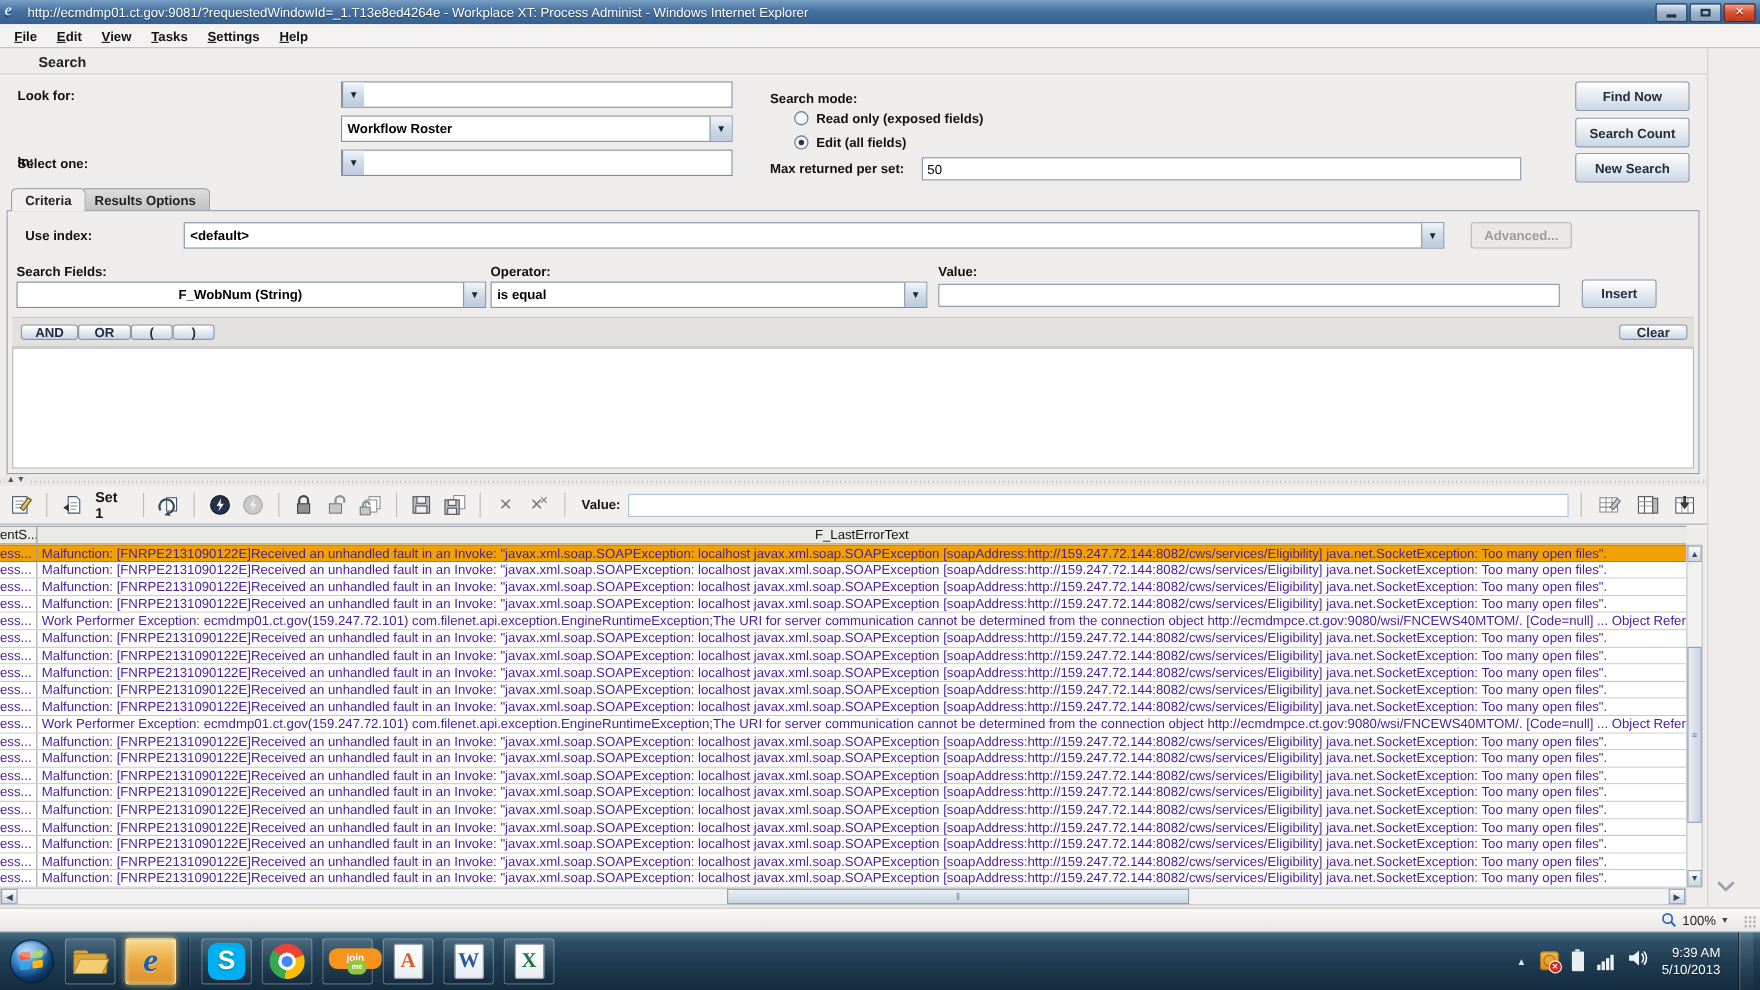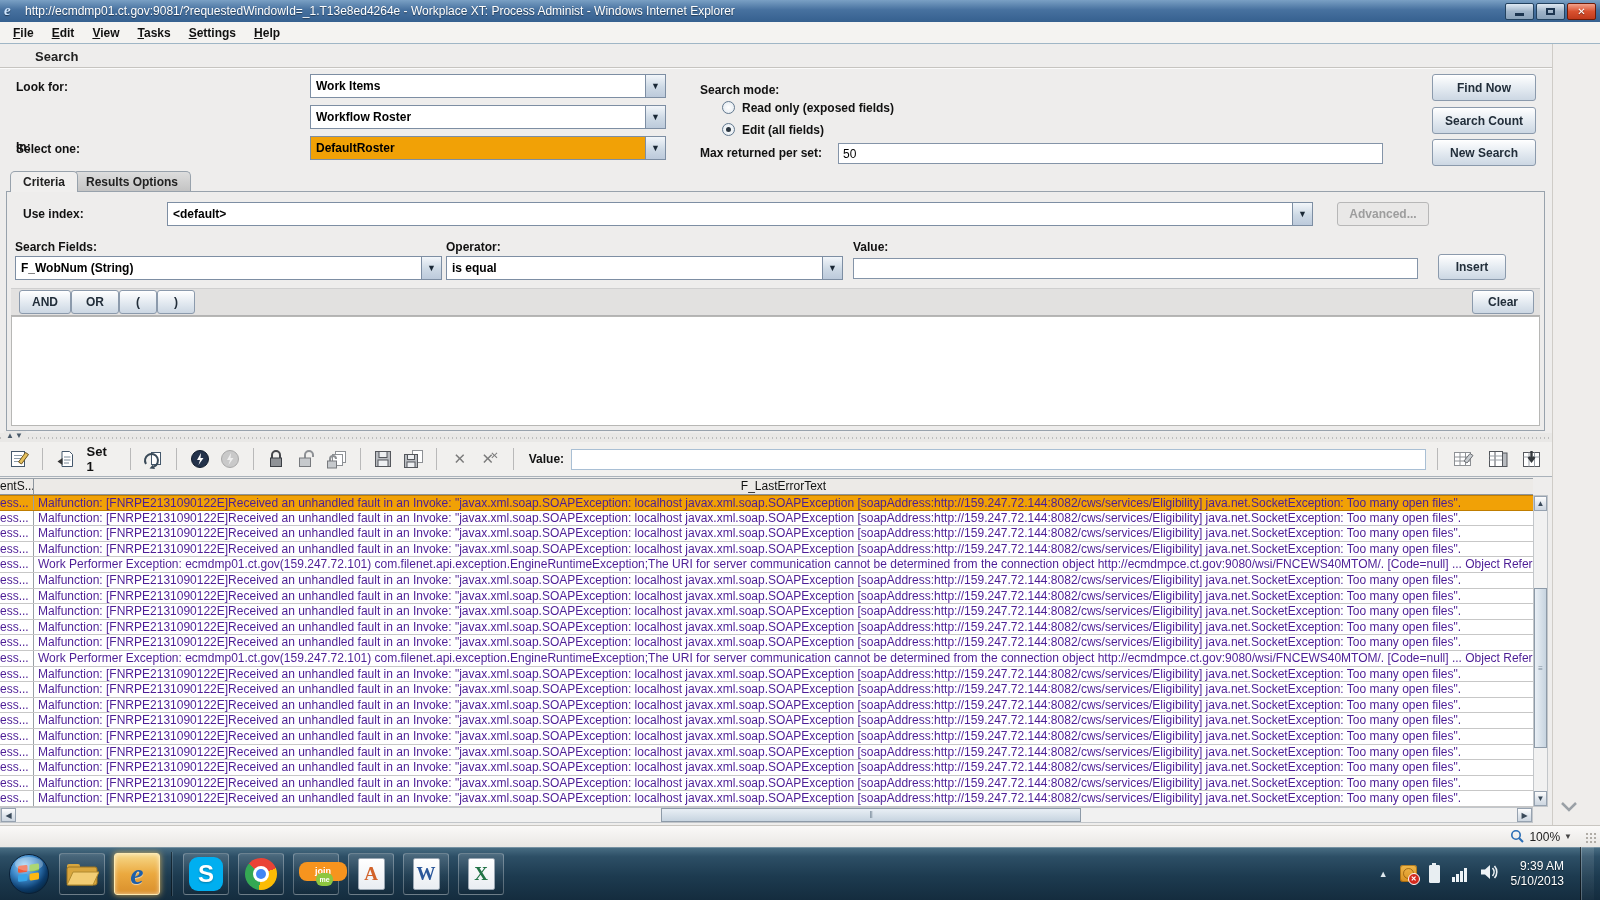--- a/index.html
+++ b/index.html
@@ -53,21 +53,21 @@
   
   .tab{position:absolute;top:127px;height:21px;padding:0 12px;display:flex;align-items:center;
     font:bold 12px "Liberation Sans",sans-serif;color:#222;border:1px solid #98a2ac;border-bottom:none;
     border-radius:5px 5px 0 0;box-sizing:border-box;}
   .tab.active{background:#f0efee;z-index:3;}
   .tab.inactive{background:linear-gradient(#dddddd,#c2c2c2);z-index:1;}
   .tabpanel{position:absolute;left:6px;top:147px;width:1539px;height:240px;border:1px solid #98a2ac;background:#eeedec;box-sizing:border-box;z-index:2;}
 
   .logic-strip{position:absolute;left:4px;top:96px;width:1529px;height:28px;background:#e2e1e0;
     border-top:1px solid #cfcfcf;border-bottom:1px solid #b3b3b3;display:flex;align-items:center;box-sizing:border-box;}
-  .logic-strip .jbtn{height:24px;margin-top:0;text-align:center;}
+  .logic-strip .jbtn{height:14px;margin-top:0;text-align:center;}
   .white-area{position:absolute;left:4px;top:124px;width:1529px;height:110px;background:#fff;border:1px solid #b7b7b5;box-sizing:border-box;}
 
   
   .splitter{position:absolute;left:0;top:389px;width:1552px;height:9px;background:#e9e8e6;
     background-image:repeating-linear-gradient(90deg,#bdbdbd 0 1px,transparent 1px 4px);background-size:100% 2px;background-position:0 4px;background-repeat:no-repeat;}
   .splitter .arrows{position:absolute;left:4px;top:-2px;font-size:8px;color:#4a5a6a;letter-spacing:1px;background:#e9e8e6;padding:0 2px;}
 
   
   .toolbar{position:absolute;left:0;top:398px;width:1552px;height:35px;background:#f1f0ee;
     border-bottom:1px solid #aab2ba;display:flex;align-items:center;padding:0 8px;box-sizing:border-box;gap:7px;}
@@ -190,33 +190,31 @@
       </span>
     </div>
 
   <div class="app">
 
     <div class="section-title">Search</div>
     <div class="section-sep"></div>
 
     <div class="lbl" style="left:16px;top:36px;">Look for:</div>
     <div class="combo" style="left:310px;top:30px;width:356px;">
-      <span class="cv">Work Items</span>
       <span class="ca">▼</span>
     </div>
 
     <div class="lbl" style="left:16px;top:67px;margin-top:29px;">In:</div>
     <div class="combo" style="left:310px;top:61px;width:356px;">
       <span class="cv">Workflow Roster</span>
       <span class="ca">▼</span>
     </div>
 
     <div class="lbl" style="left:16px;top:98px;">Select one:</div>
     <div class="combo orange" style="left:310px;top:92px;width:356px;">
-      <span class="cv">DefaultRoster</span>
       <span class="ca">▼</span>
     </div>
 
     <div class="lbl" style="left:700px;top:39px;">Search mode:</div>
     <div class="radio-row" style="left:722px;top:57px;">
       <span class="radio"></span>
       <span class="radio-label">Read only (exposed fields)</span>
     </div>
     <div class="radio-row" style="left:722px;top:79px;">
       <span class="radio checked"></span>
@@ -234,21 +232,21 @@
 
     <div class="tabpanel">
       <div class="lbl" style="left:16px;top:15px;">Use index:</div>
       <div class="combo" style="left:160px;top:10px;width:1146px;">
         <span class="cv">&lt;default&gt;</span>
         <span class="ca">▼</span>
       </div>
       <div class="jbtn abs disabled" style="left:1330px;top:10px;width:92px;height:24px;">Advanced...</div>
 
       <div class="lbl" style="left:8px;top:48px;">Search Fields:</div>
-      <div class="combo" style="left:8px;top:64px;width:427px;">
+      <div class="combo" style="left:8px;top:64px;width:427px;text-align:center;">
         <span class="cv">F_WobNum (String)</span>
         <span class="ca">▼</span>
       </div>
 
       <div class="lbl" style="left:439px;top:48px;">Operator:</div>
       <div class="combo" style="left:439px;top:64px;width:397px;">
         <span class="cv">is equal</span>
         <span class="ca">▼</span>
       </div>
 

